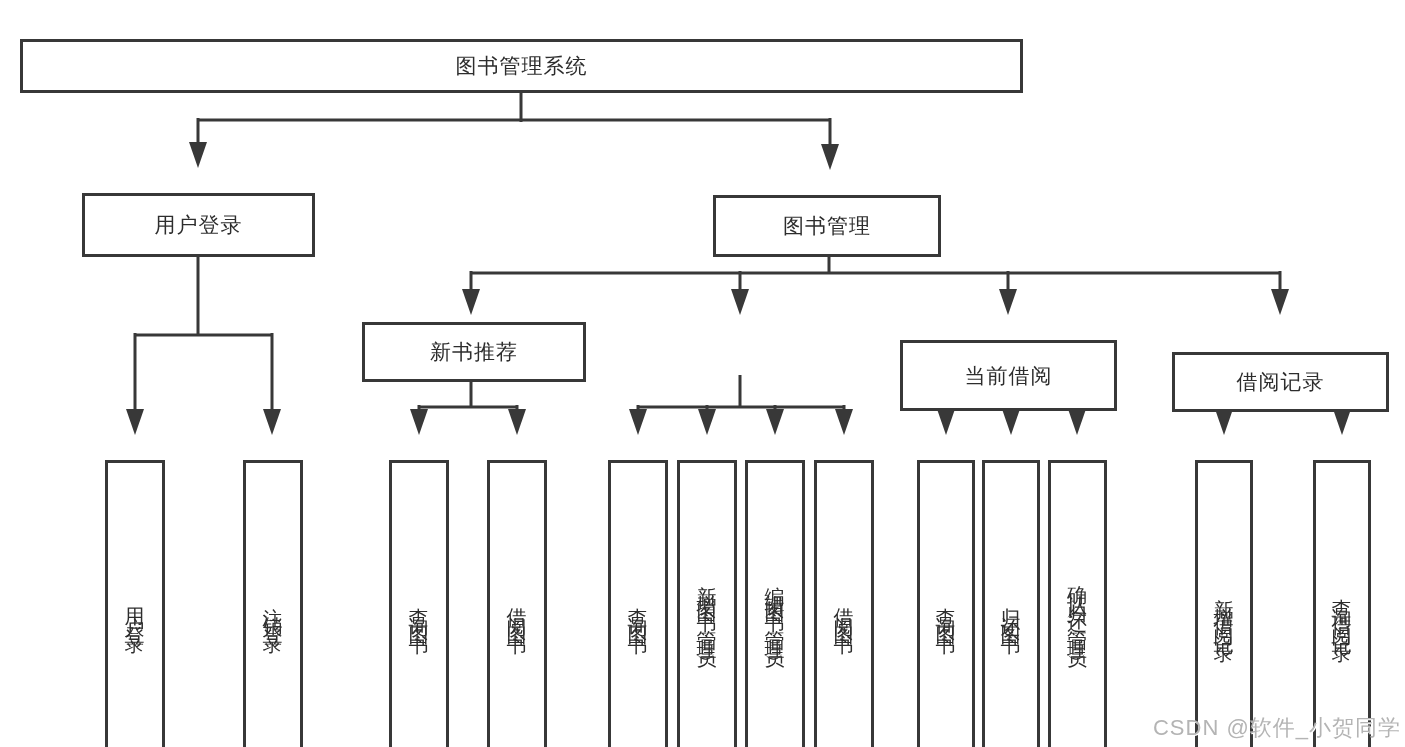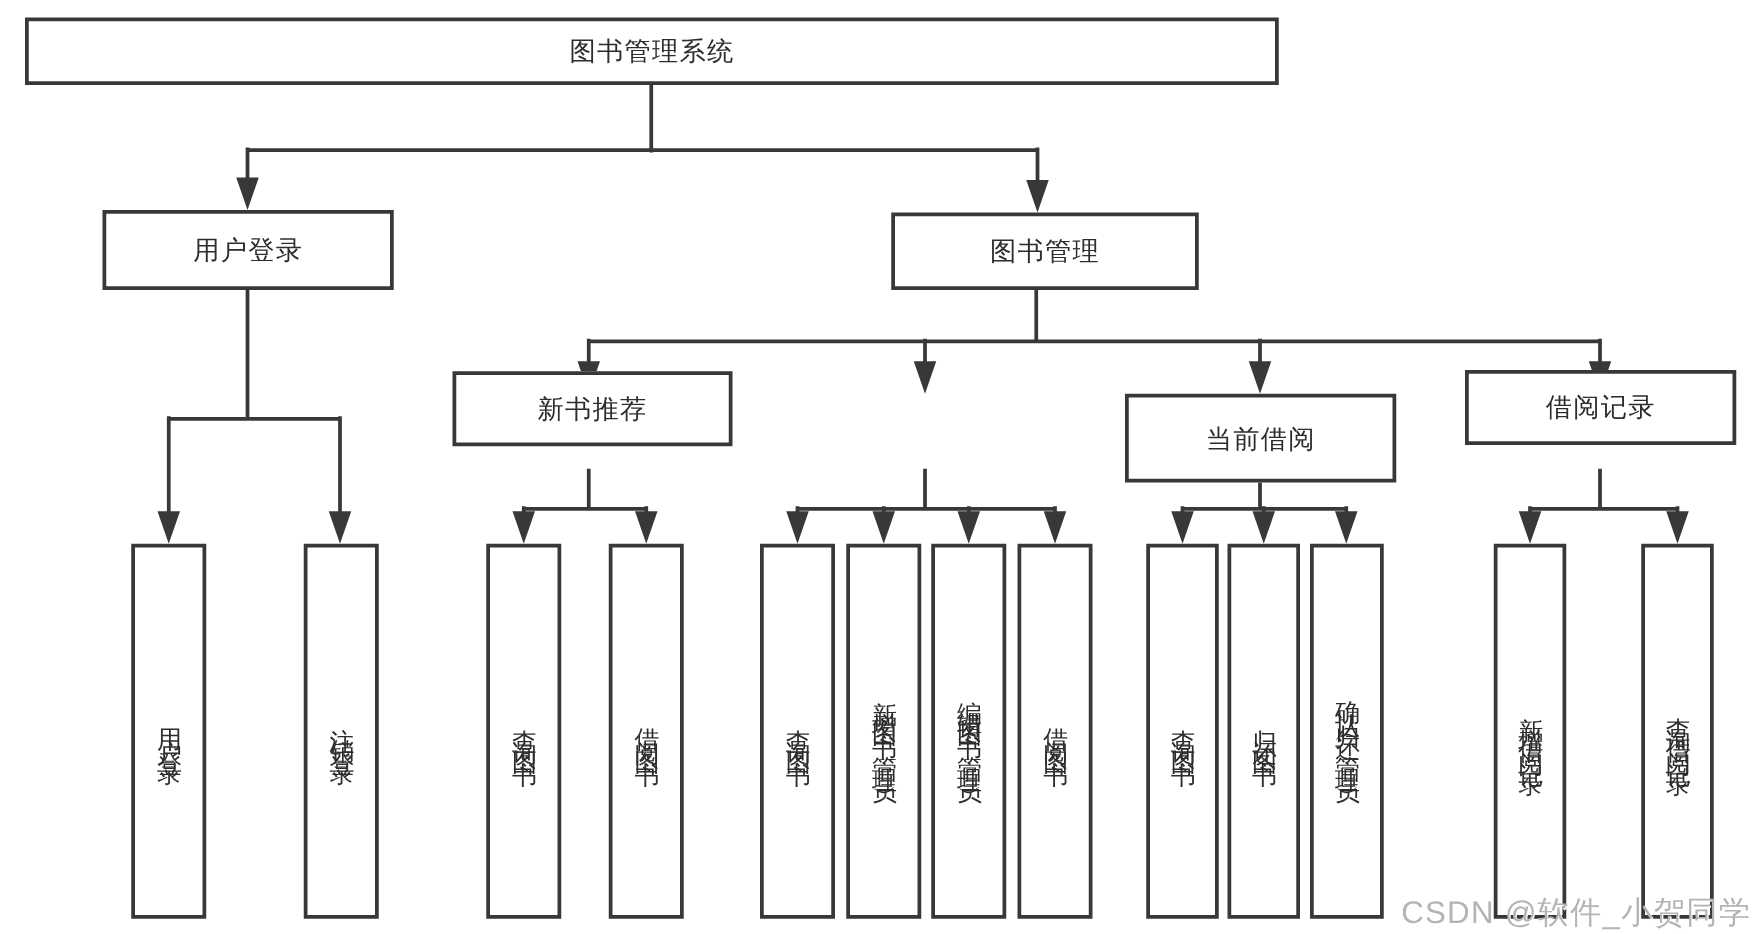--- a/index.html
+++ b/index.html
@@ -16,34 +16,35 @@
     position:absolute;
     box-sizing:border-box;
     background:#ffffff;
     border:3px solid #383838;
     display:flex;
     align-items:center;
     justify-content:center;
     font-size:21px;
     letter-spacing:1px;
     white-space:nowrap;
+    margin-top:25px;
   }
   .leaf span {
     writing-mode:vertical-rl;
     text-orientation:mixed;
     font-size:20px;
     line-height:1;
     letter-spacing:9px;
     white-space:normal;
   }
   .watermark {
     position:absolute;
     top:713px;
     right:4px;
-    font-size:25px;
+    font-size:22px;
     letter-spacing:1px;
     color:#b4b4b4;
     text-shadow:1px 1px 0 #ffffff;
   }
 </style>
 </head>
 <body>
 
 <div class="stage">
 
@@ -80,31 +81,31 @@
     </g>
   </svg>
 
   <div class="node" style="left:20px;top:14px;width:1003px;height:54px">
     <span>图书管理系统</span>
   </div>
 
   <div class="node" style="left:82px;top:168px;width:233px;height:64px">
     <span>用户登录</span>
   </div>
-  <div class="node" style="left:713px;top:170px;width:246px;height:62px">
+  <div class="node" style="left:713px;top:170px;width:228px;height:62px">
     <span>图书管理</span>
   </div>
 
   <div class="node" style="left:362px;top:297px;width:224px;height:60px">
     <span>新书推荐</span>
   </div>
   <div class="node" style="left:900px;top:315px;width:217px;height:71px">
     <span>当前借阅</span>
   </div>
-  <div class="node" style="left:1172px;top:296px;width:217px;height:60px">
+  <div class="node" style="left:1172px;top:327px;width:217px;height:60px">
     <span>借阅记录</span>
   </div>
 
   <div class="node leaf" style="left:105px;top:435px;width:60px;height:300px">
     <span>用户登录</span>
   </div>
   <div class="node leaf" style="left:243px;top:435px;width:60px;height:300px">
     <span>注销登录</span>
   </div>
 

